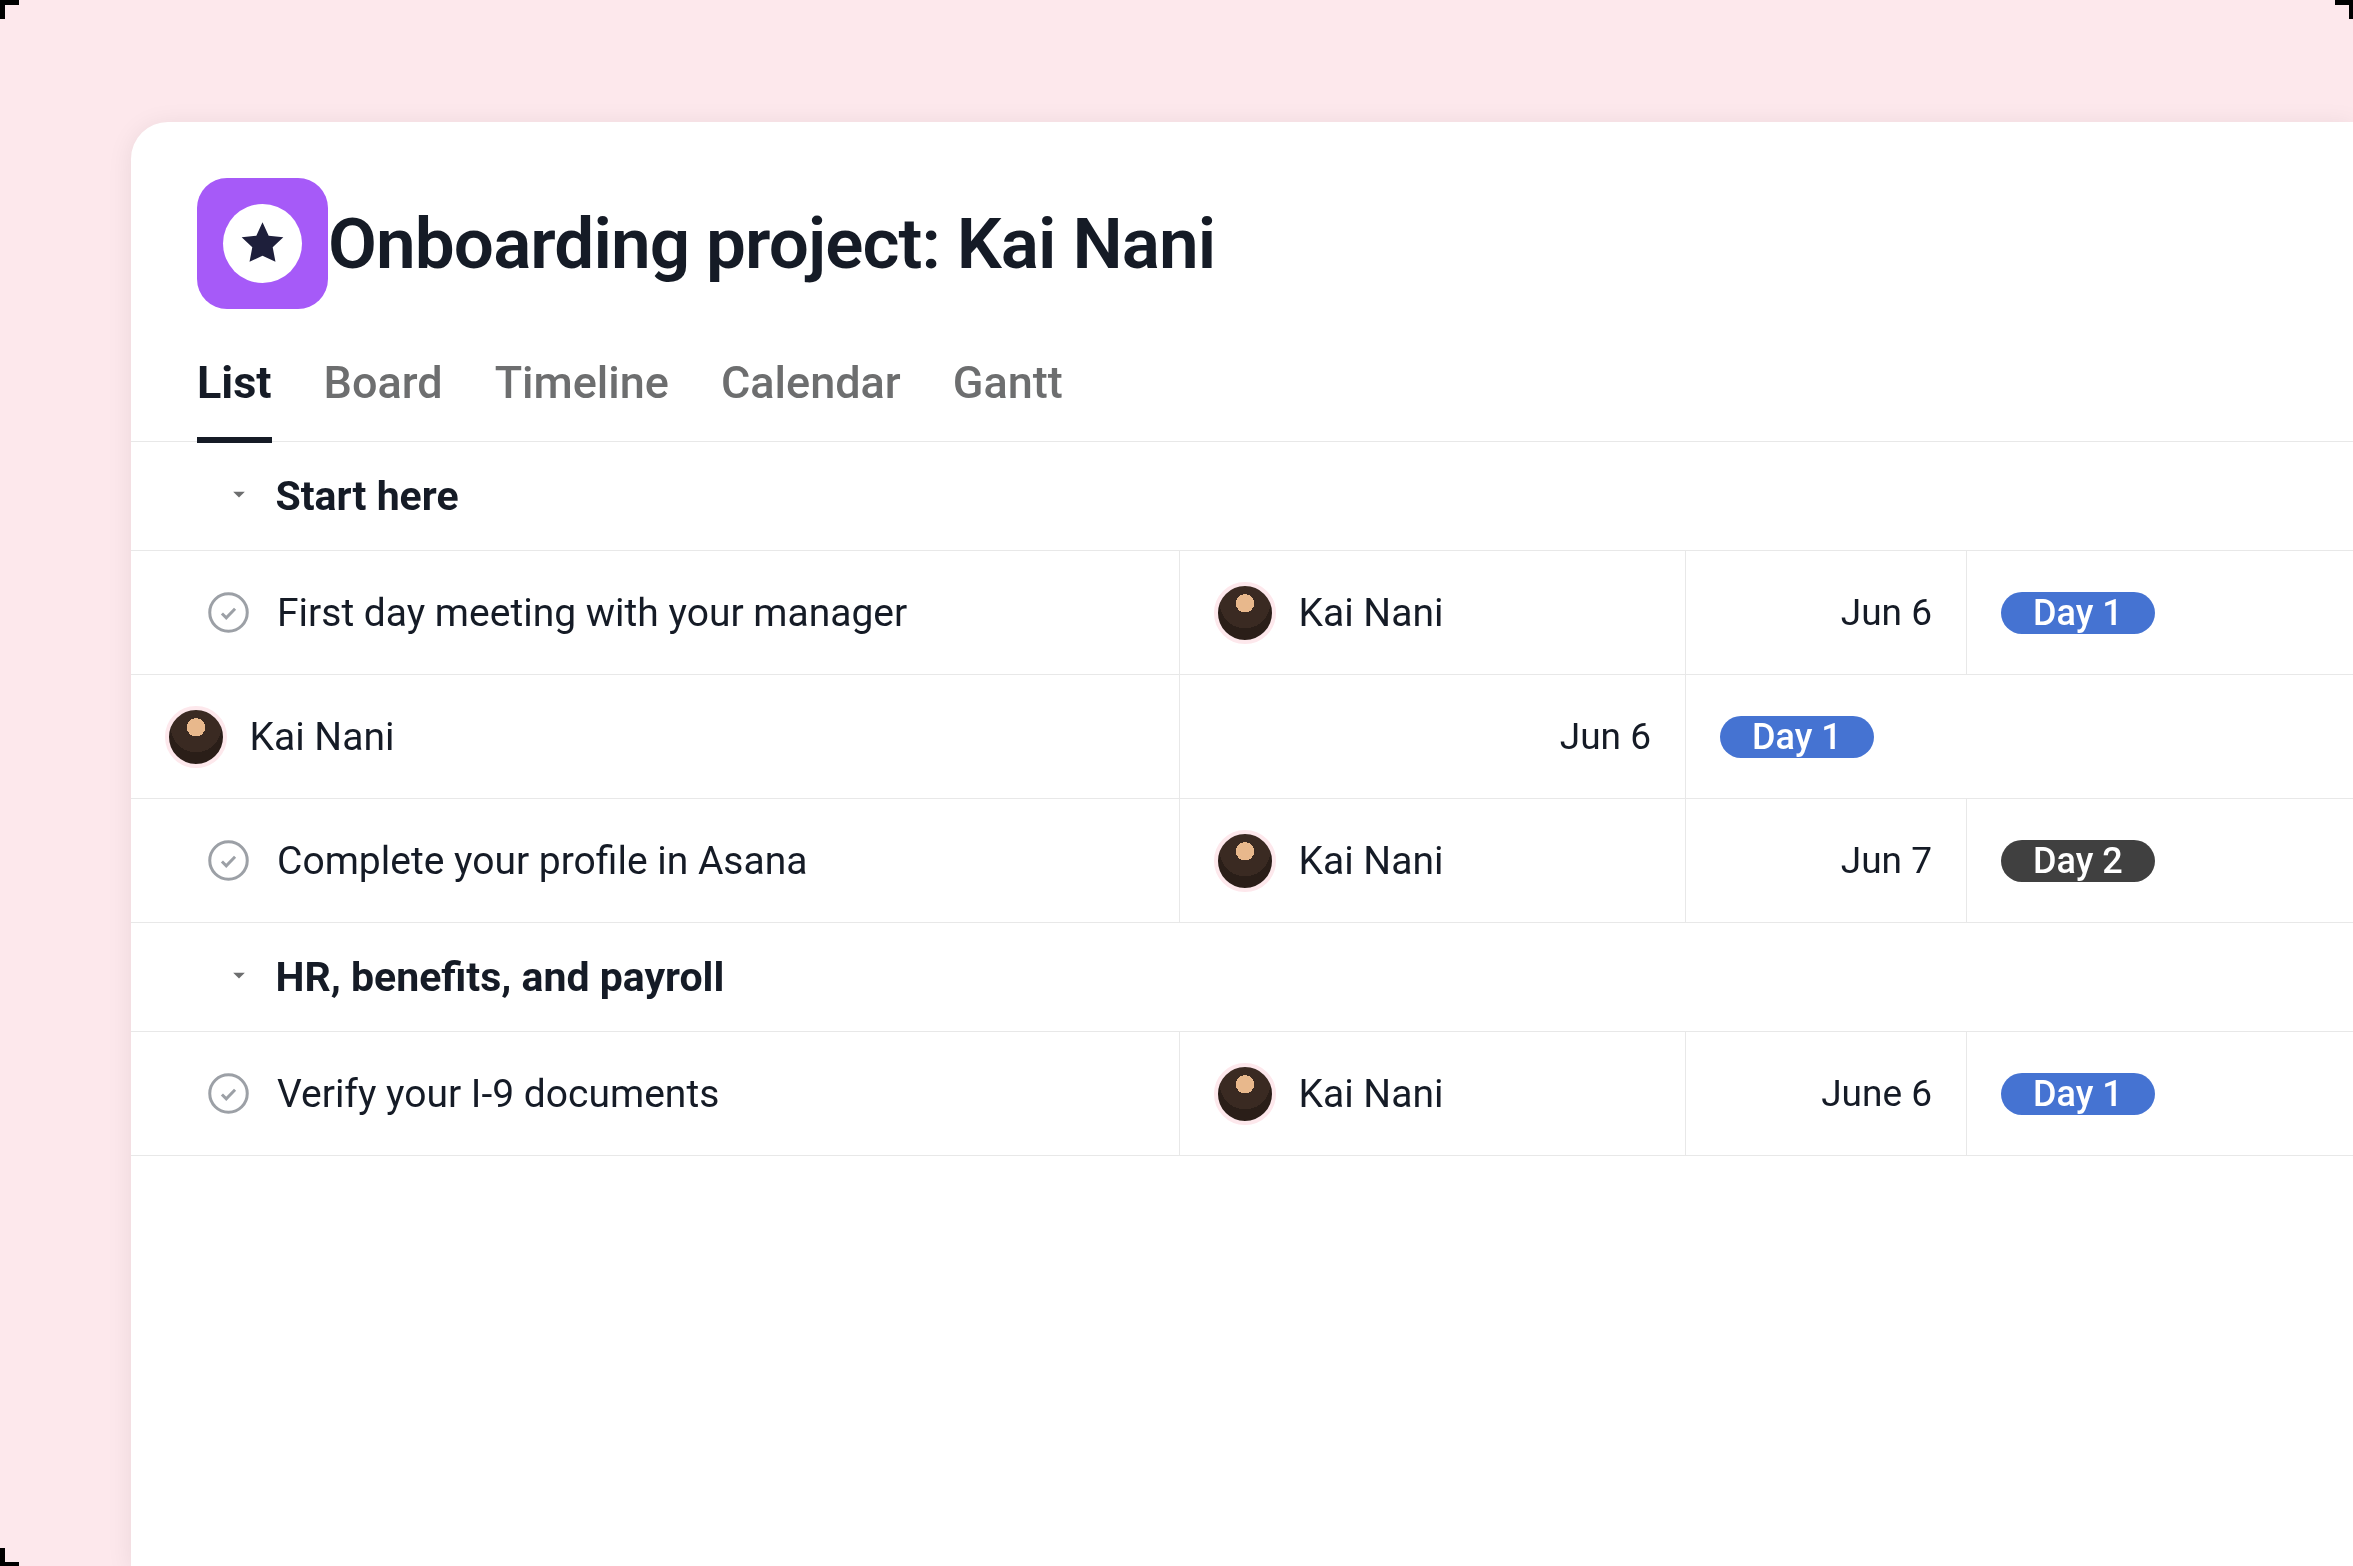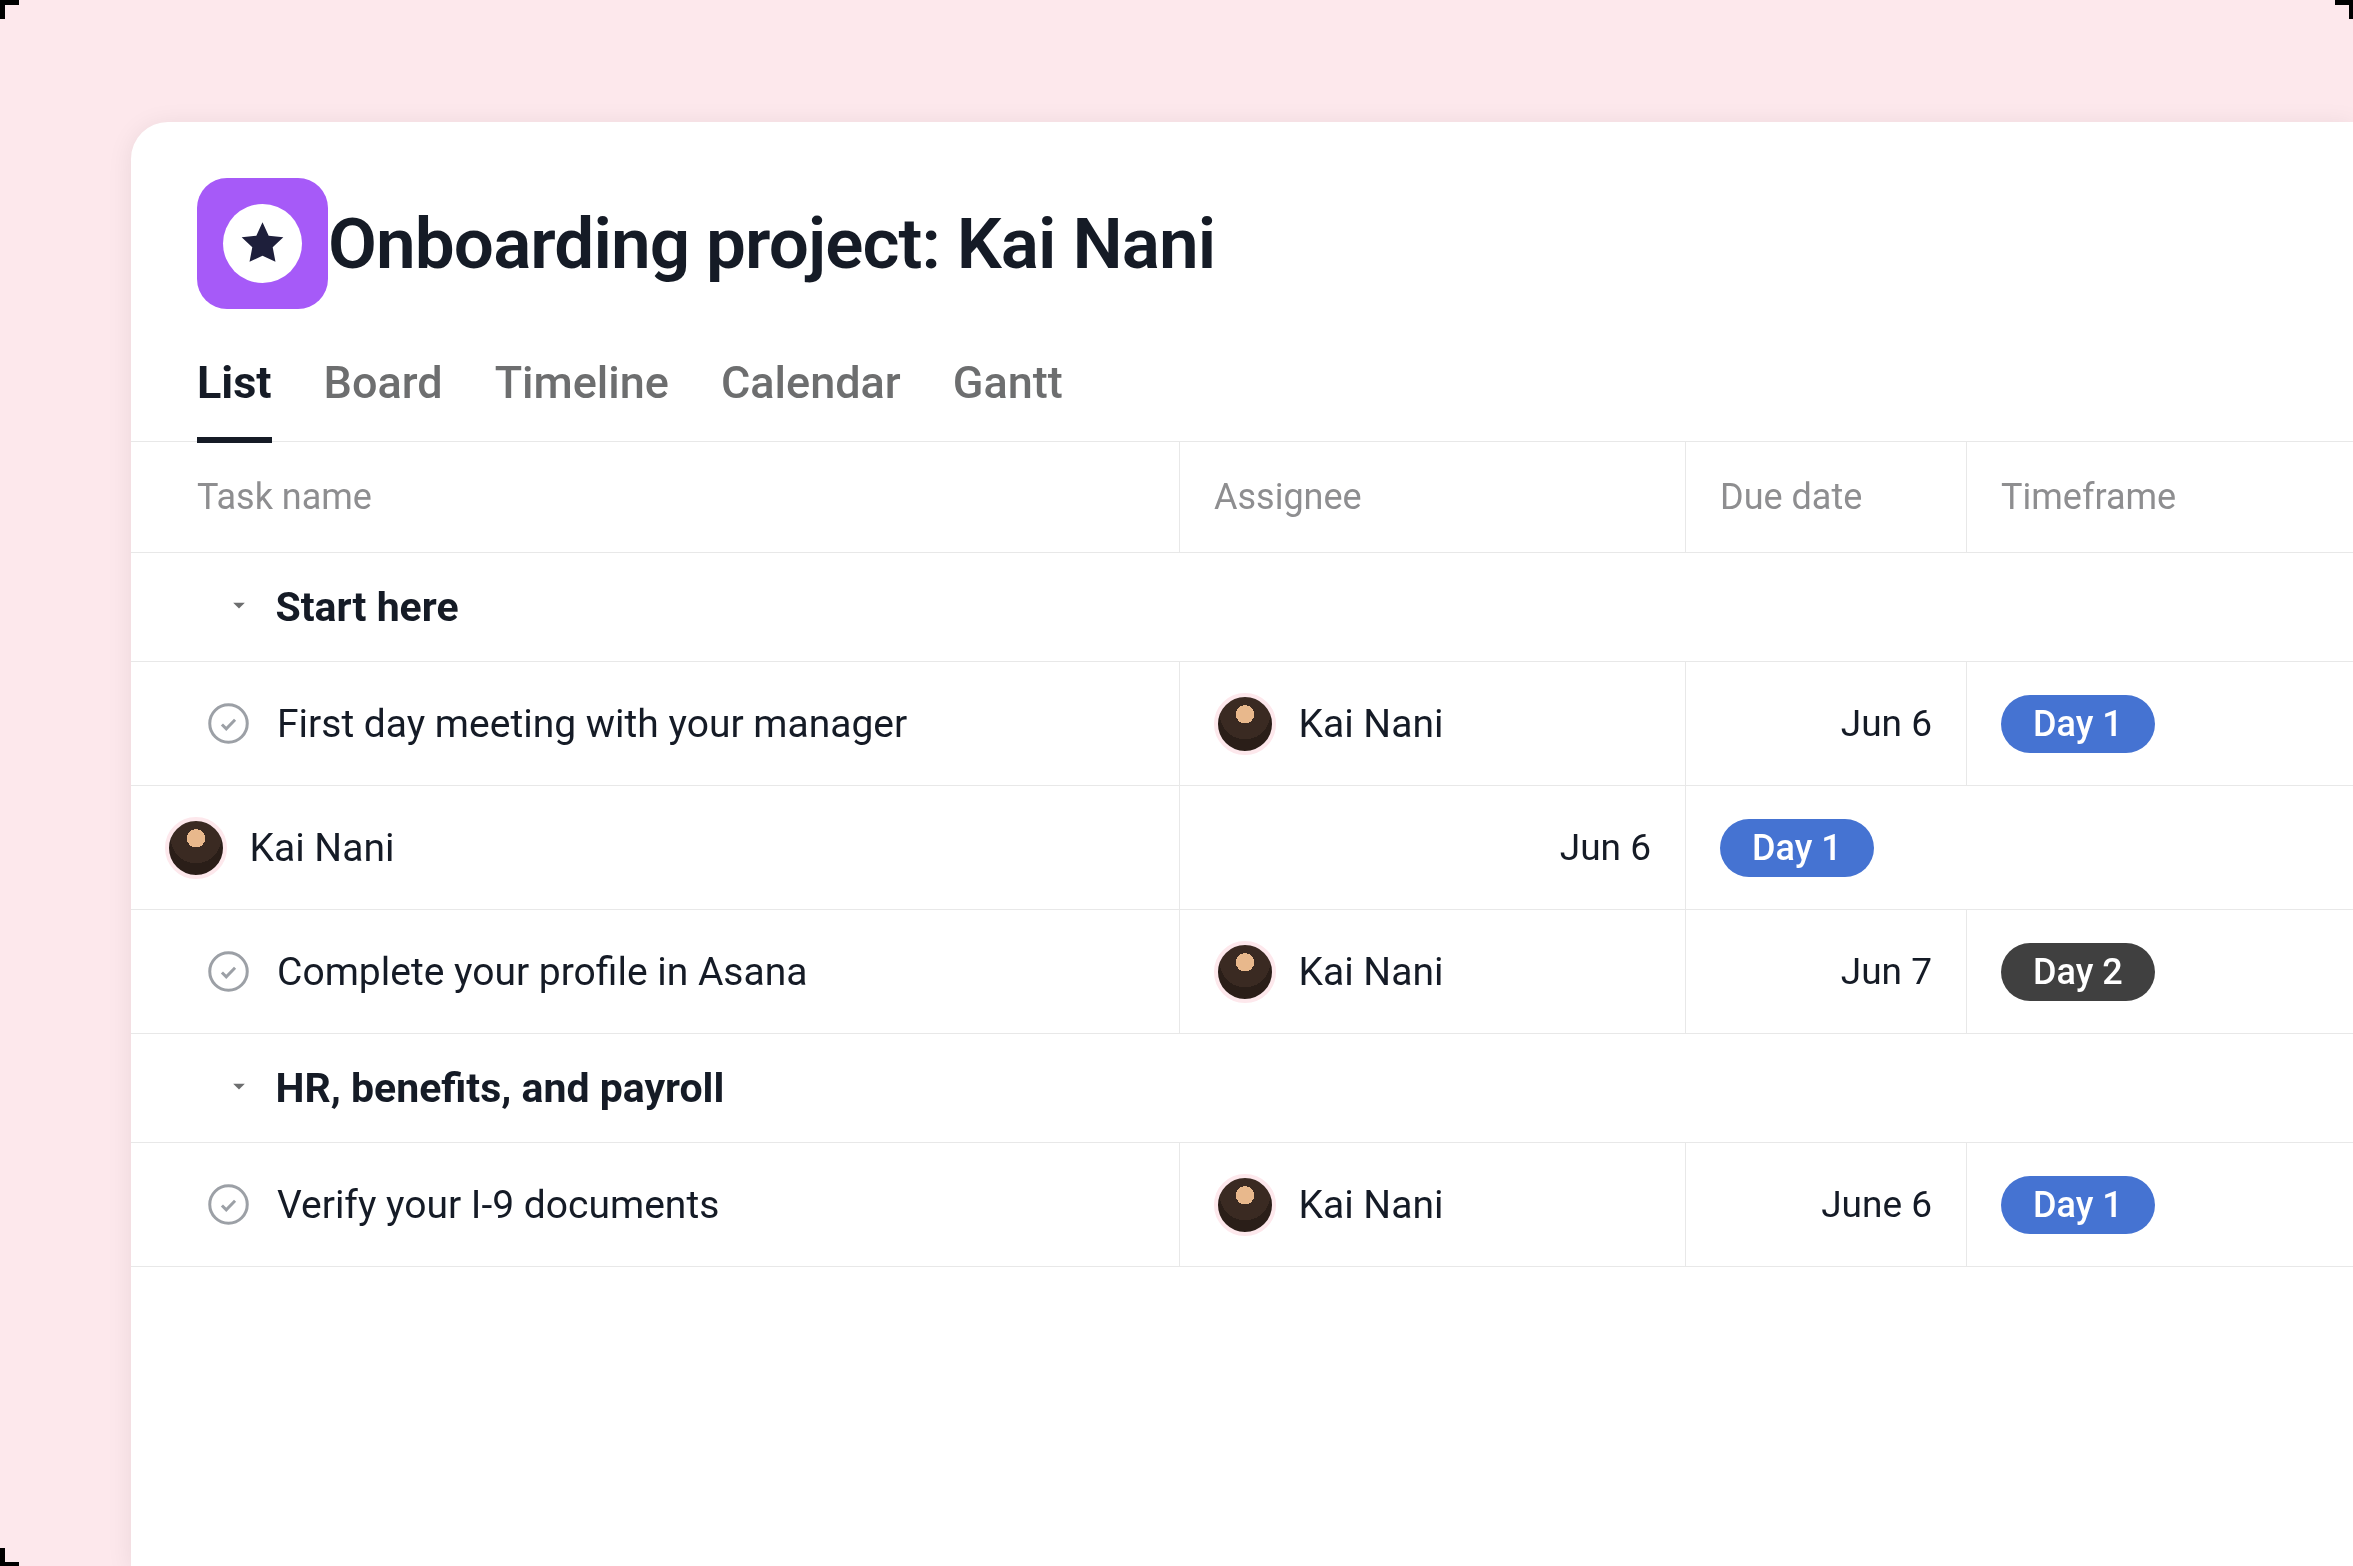--- a/index.html
+++ b/index.html
@@ -126,21 +126,21 @@
   .avatar {
     width:62px; height:62px; border-radius:50%;
     background: radial-gradient(circle at 50% 32%, #e8b88c 0 20%, #3a2a22 20% 55%, #2a1e18 55% 100%);
     border: 4.7px solid #fde8ec;
     flex-shrink:0;
   }
   .assignee-name { font-size: 39px; color:#151b26; }
   .due-cell { justify-content:flex-end; font-size: 37px; color:#151b26; }
   .pill {
     display:inline-flex; align-items:center; justify-content:center;
-    height: 58px; padding: 0 32px;
+    height: 42px; padding: 0 32px;
     border-radius: 32px;
     font-size: 36px;
     font-weight: 500;
     color:#fff;
   }
   .pill.blue { background:#4573d2; }
   .pill.pink { background:#404040; }
 </style>
 </head>
 <body>
@@ -164,26 +164,20 @@
   </div>
 
   <div class="tabs">
     <div class="tab active">List</div>
     <div class="tab">Board</div>
     <div class="tab">Timeline</div>
     <div class="tab">Calendar</div>
     <div class="tab">Gantt</div>
   </div>
 
-  <div class="col-headers">
-    <div>Task name</div>
-    <div>Assignee</div>
-    <div>Due date</div>
-    <div>Timeframe</div>
-  </div>
 
   <div class="section-row">
     <span class="chev">
       <svg width="28" height="28" viewBox="0 0 24 24" fill="#6d6e6f">
           <path d="M7 10l5 5 5-5z"></path>
         </svg>
     </span>
     <span class="section-title">Start here</span>
   </div>
 

